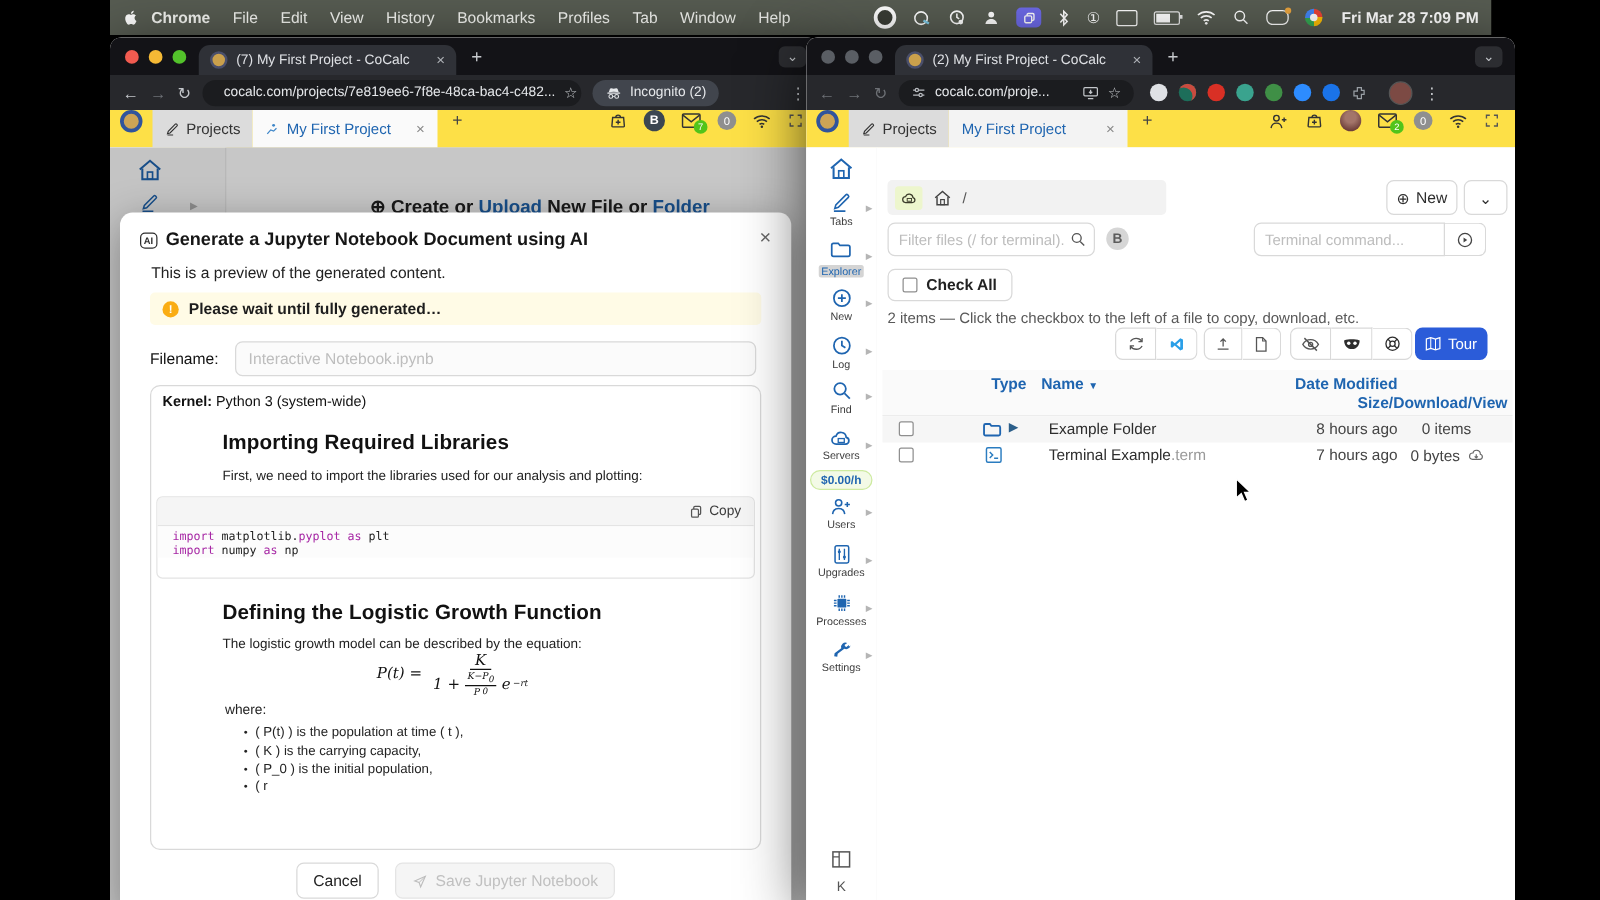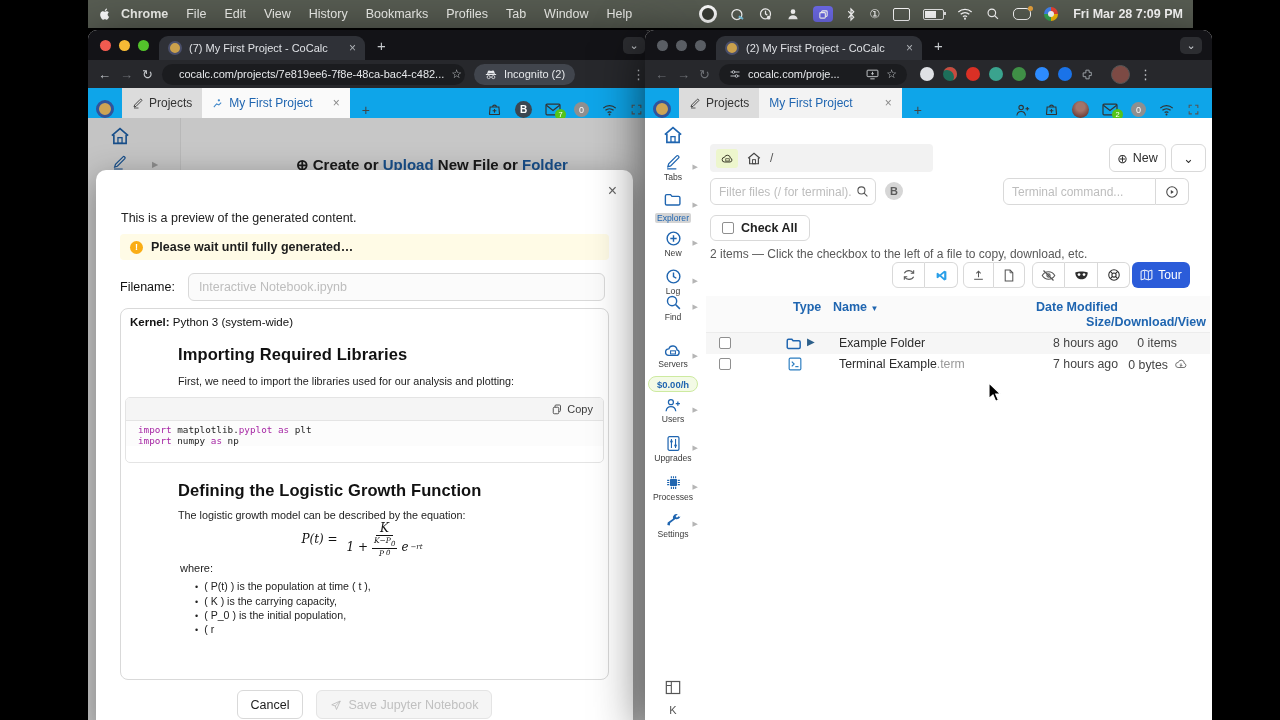--- a/index.html
+++ b/index.html
@@ -49,21 +49,21 @@
   .nav-dim{color:#6d7075}
   .urlpill{height:21px;border-radius:11px;background:#1b1c1f;display:flex;align-items:center;
            padding:0 10px;gap:7px;color:#e6e8eb;font-size:11px;white-space:nowrap;overflow:hidden}
   .incog-chip{height:21px;border-radius:11px;background:#41454d;display:flex;align-items:center;
               padding:0 10px;gap:6px;color:#e6e8eb;font-size:11px}
   .ext-dot{width:14px;height:14px;border-radius:50%;flex:none}
   .ext-row{display:flex;align-items:center;gap:9px;margin-left:4px}
   .avatar-sm{width:17px;height:17px;border-radius:50%;background:#7c4a44;border:1px solid #555;flex:none}
 
   
-  .ccbar{height:30px;background:#0ea5e9;border-bottom:1px solid #e2e2e2;display:flex;align-items:flex-end;font-size:12px;color:#333}
+  .ccbar{height:30px;background:#fde047;border-bottom:1px solid #e2e2e2;display:flex;align-items:flex-start;font-size:12px;color:#333}
   .cc-logo{width:18px;height:18px;border-radius:50%;border:3px solid #30549c;background:#cda455;margin:0 8px;flex:none;box-sizing:border-box}
   .cc-projects{display:flex;align-items:center;gap:5px;background:#dcdcdc;height:100%;padding:0 10px;font-weight:500}
   .cc-tab{display:flex;align-items:center;gap:6px;padding:0 10px;height:100%;background:#fafafa;color:#1f65b0;max-width:170px}
   .cc-plus{padding:0 12px;font-size:14px;color:#444}
   .cc-right{margin-left:auto;display:flex;align-items:center;gap:13px;padding-right:12px}
   .mail-wrap{position:relative}
   .badge-grn{position:absolute;right:-5px;bottom:-4px;background:#52c41a;color:#fff;font-size:7.5px;
              width:11px;height:11px;border-radius:50%;display:flex;align-items:center;justify-content:center}
   .badge-zero{width:15px;height:15px;border-radius:50%;background:#8f8f8f;color:#fff;font-size:9px;
               display:flex;align-items:center;justify-content:center}
@@ -332,20 +332,24 @@
           </svg>
         <span class="abs" style="left:64px;top:42px;color:#b5b5b5;font-size:8px">▶</span>
       </div>
       <div class="bg-head">
         <span>⊕</span>
         <span>Create or </span><span class="lnk">Upload</span><span> New File or </span><span class="lnk">Folder</span>
       </div>
       <div class="mask"></div>
 
       <div class="modal">
+        <div class="m-title">
+          <span class="ai-ic">AI</span>
+          <span>Generate a Jupyter Notebook Document using AI</span>
+        </div>
         <span class="m-close">×</span>
         <div class="m-sub">This is a preview of the generated content.</div>
         <div class="warnbar">
           <span class="warn-ic">!</span>
           <span class="warn-tx">Please wait until fully generated…</span>
         </div>
         <div class="file-row">
           <span class="file-lab">Filename:</span>
           <input class="file-in" placeholder="Interactive Notebook.ipynb" style="">
         </div>
@@ -538,21 +542,21 @@
             <span class="flyarr">▶</span>
         </div>
         <div class="side-item" style="top:150px">
           <svg width="17" height="17" viewBox="0 0 24 24">
               <circle cx="12" cy="12" r="9" fill="none" stroke="#1f65b0" stroke-width="2"></circle>
               <path d="M12 6.5V12l4 2.5" fill="none" stroke="#1f65b0" stroke-width="2"></path>
             </svg>
           <div class="lab">Log</div>
             <span class="flyarr">▶</span>
         </div>
-        <div class="side-item" style="top:176px">
+        <div class="side-item" style="top:186px">
           <svg width="17" height="17" viewBox="0 0 24 24">
               <circle cx="10" cy="10" r="6.5" fill="none" stroke="#1f65b0" stroke-width="2"></circle>
               <path d="M15 15l6 6" stroke="#1f65b0" stroke-width="2"></path>
             </svg>
           <div class="lab">Find</div>
             <span class="flyarr">▶</span>
         </div>
         <div class="side-item" style="top:225px">
           <svg width="18" height="15" viewBox="0 0 26 20">
               <path d="M7 17h11a4 4 0 0 0 .7-7.9A6 6 0 0 0 7 7.6 4.2 4.2 0 0 0 7 17z" fill="none" stroke="#1f65b0" stroke-width="2"></path>

